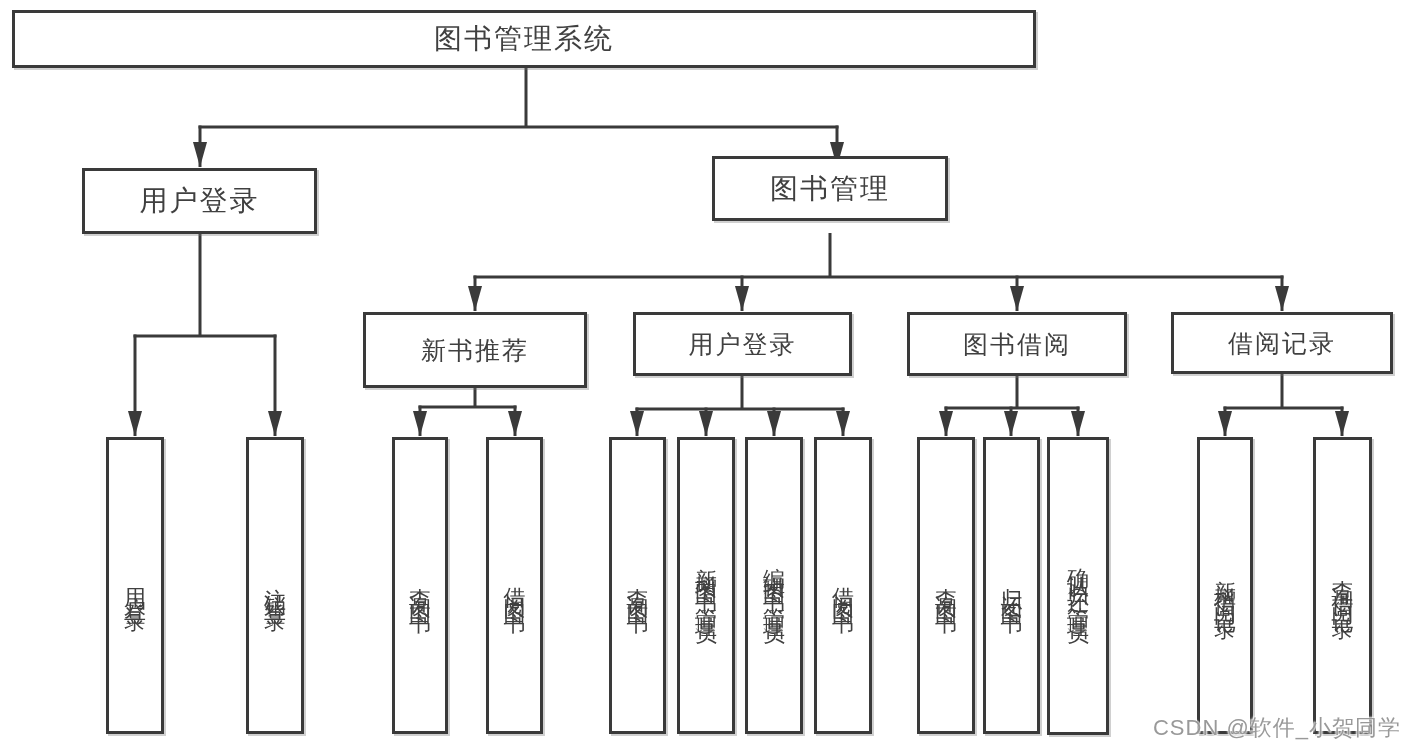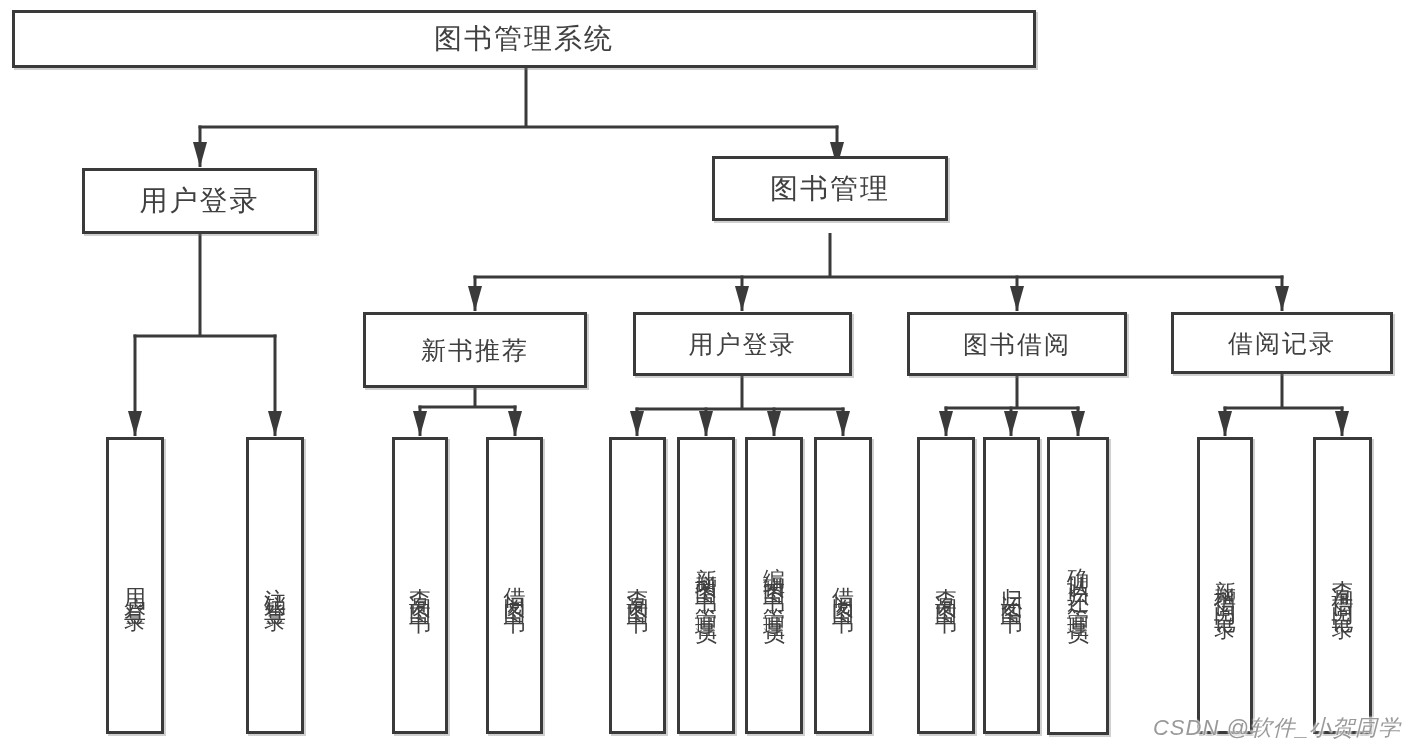--- a/index.html
+++ b/index.html
@@ -50,21 +50,20 @@
   .watermark {
     position: absolute;
     right: 4px;
     bottom: 4px;
     z-index: 3;
     font-size: 22px;
     letter-spacing: 1px;
     color: rgba(148,148,148,0.95);
     text-shadow: 0 0 2px #ffffff, 1px 1px 2px #ffffff, -1px -1px 2px #ffffff;
     white-space: nowrap;
-    font-style: italic;
   }
 </style>
 </head>
 <body>
 
 <div class="canvas">
 
   <svg class="wires" viewBox="0 0 1405 747" xmlns="http://www.w3.org/2000/svg">
     <defs>
       <marker id="ah" markerUnits="userSpaceOnUse" markerWidth="26" markerHeight="16" viewBox="0 0 26 16" refX="25" refY="8" orient="auto">

